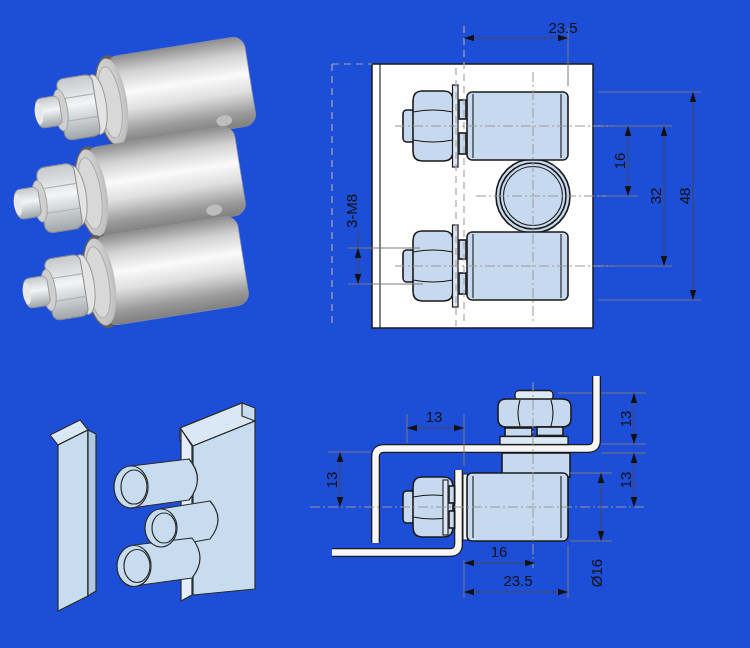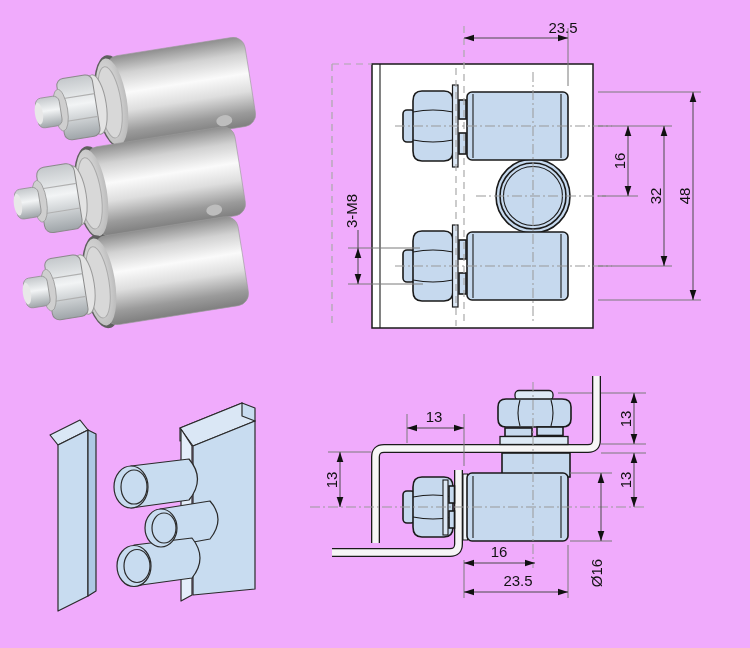--- a/index.html
+++ b/index.html
@@ -1,16 +1,16 @@
 <!DOCTYPE html>
 <html><head>
 <meta charset="utf-8">
 <style>
   html,body{margin:0;padding:0;background:#fff;}
-  #stage{position:relative;width:750px;height:648px;background:#f0abfc;overflow:hidden;
+  #stage{position:relative;width:750px;height:648px;background:#1d4ed8;overflow:hidden;
          font-family:"Liberation Sans", sans-serif;}
   svg{position:absolute;left:0;top:0;}
   text{font-family:"Liberation Sans", sans-serif;font-size:15px;fill:#111;}
   .outline{stroke:#1a1a1a;stroke-width:1.6;fill:#c6d9ee;}
   .whitepart{stroke:#1a1a1a;stroke-width:1.5;fill:#ffffff;}
   .thin{stroke:#1a1a1a;stroke-width:1.1;fill:none;}
   .ext{stroke:#7a7a7a;stroke-width:1;fill:none;}
   .dim{stroke:#4a4a4a;stroke-width:1;fill:none;}
   .arrow{fill:#111;stroke:none;}
   .cl{stroke:#999;stroke-width:1;fill:none;stroke-dasharray:10 3 2 3;}

